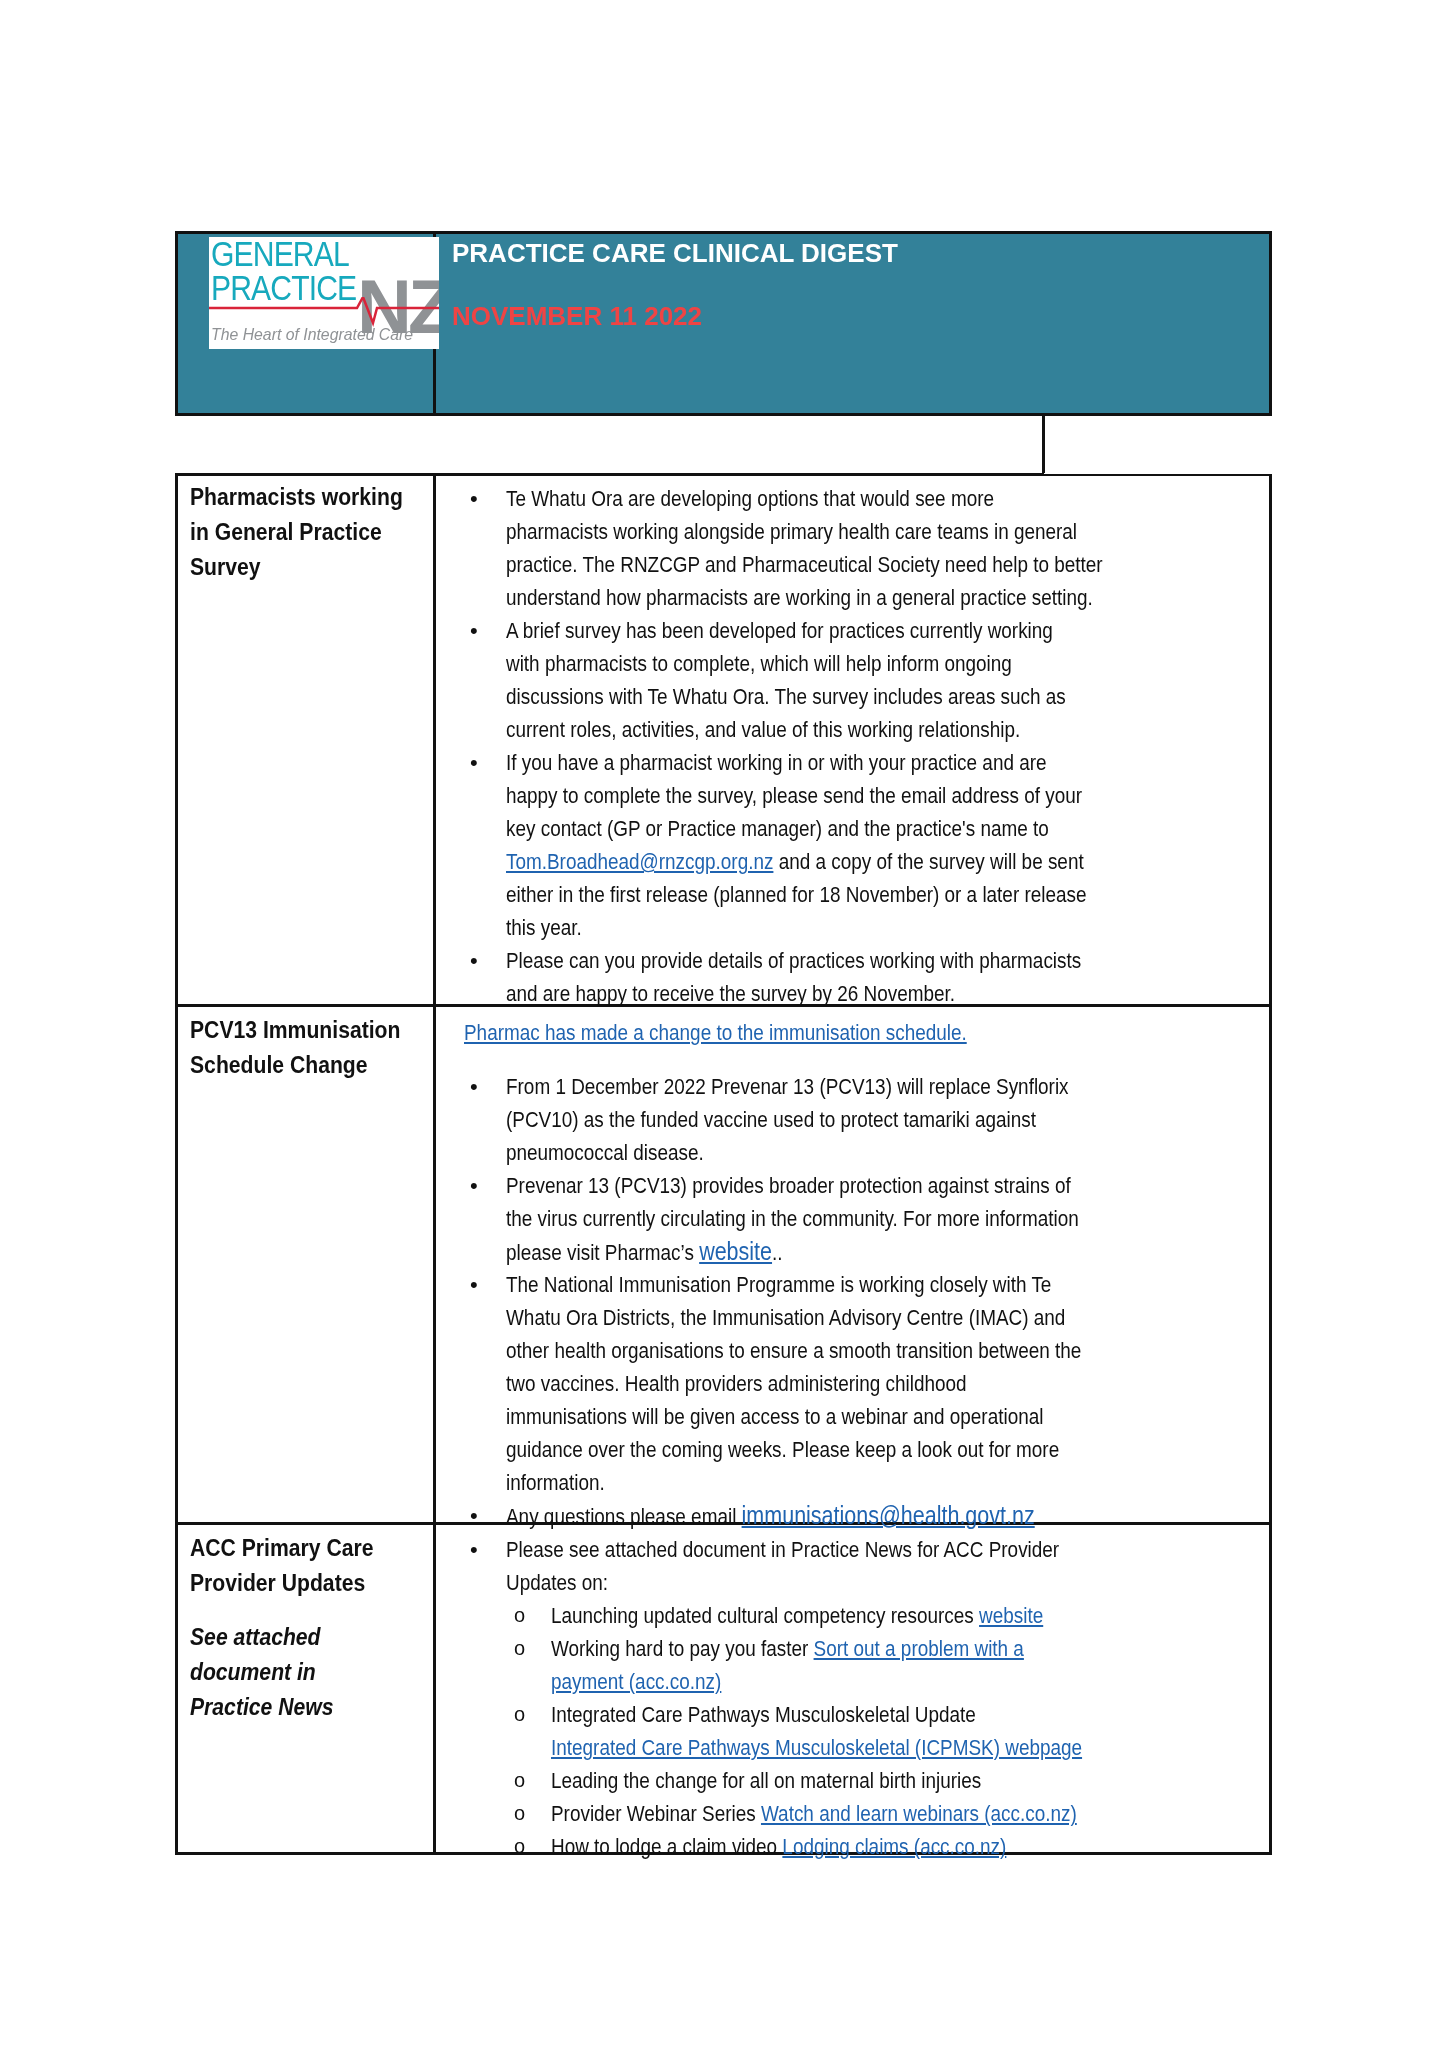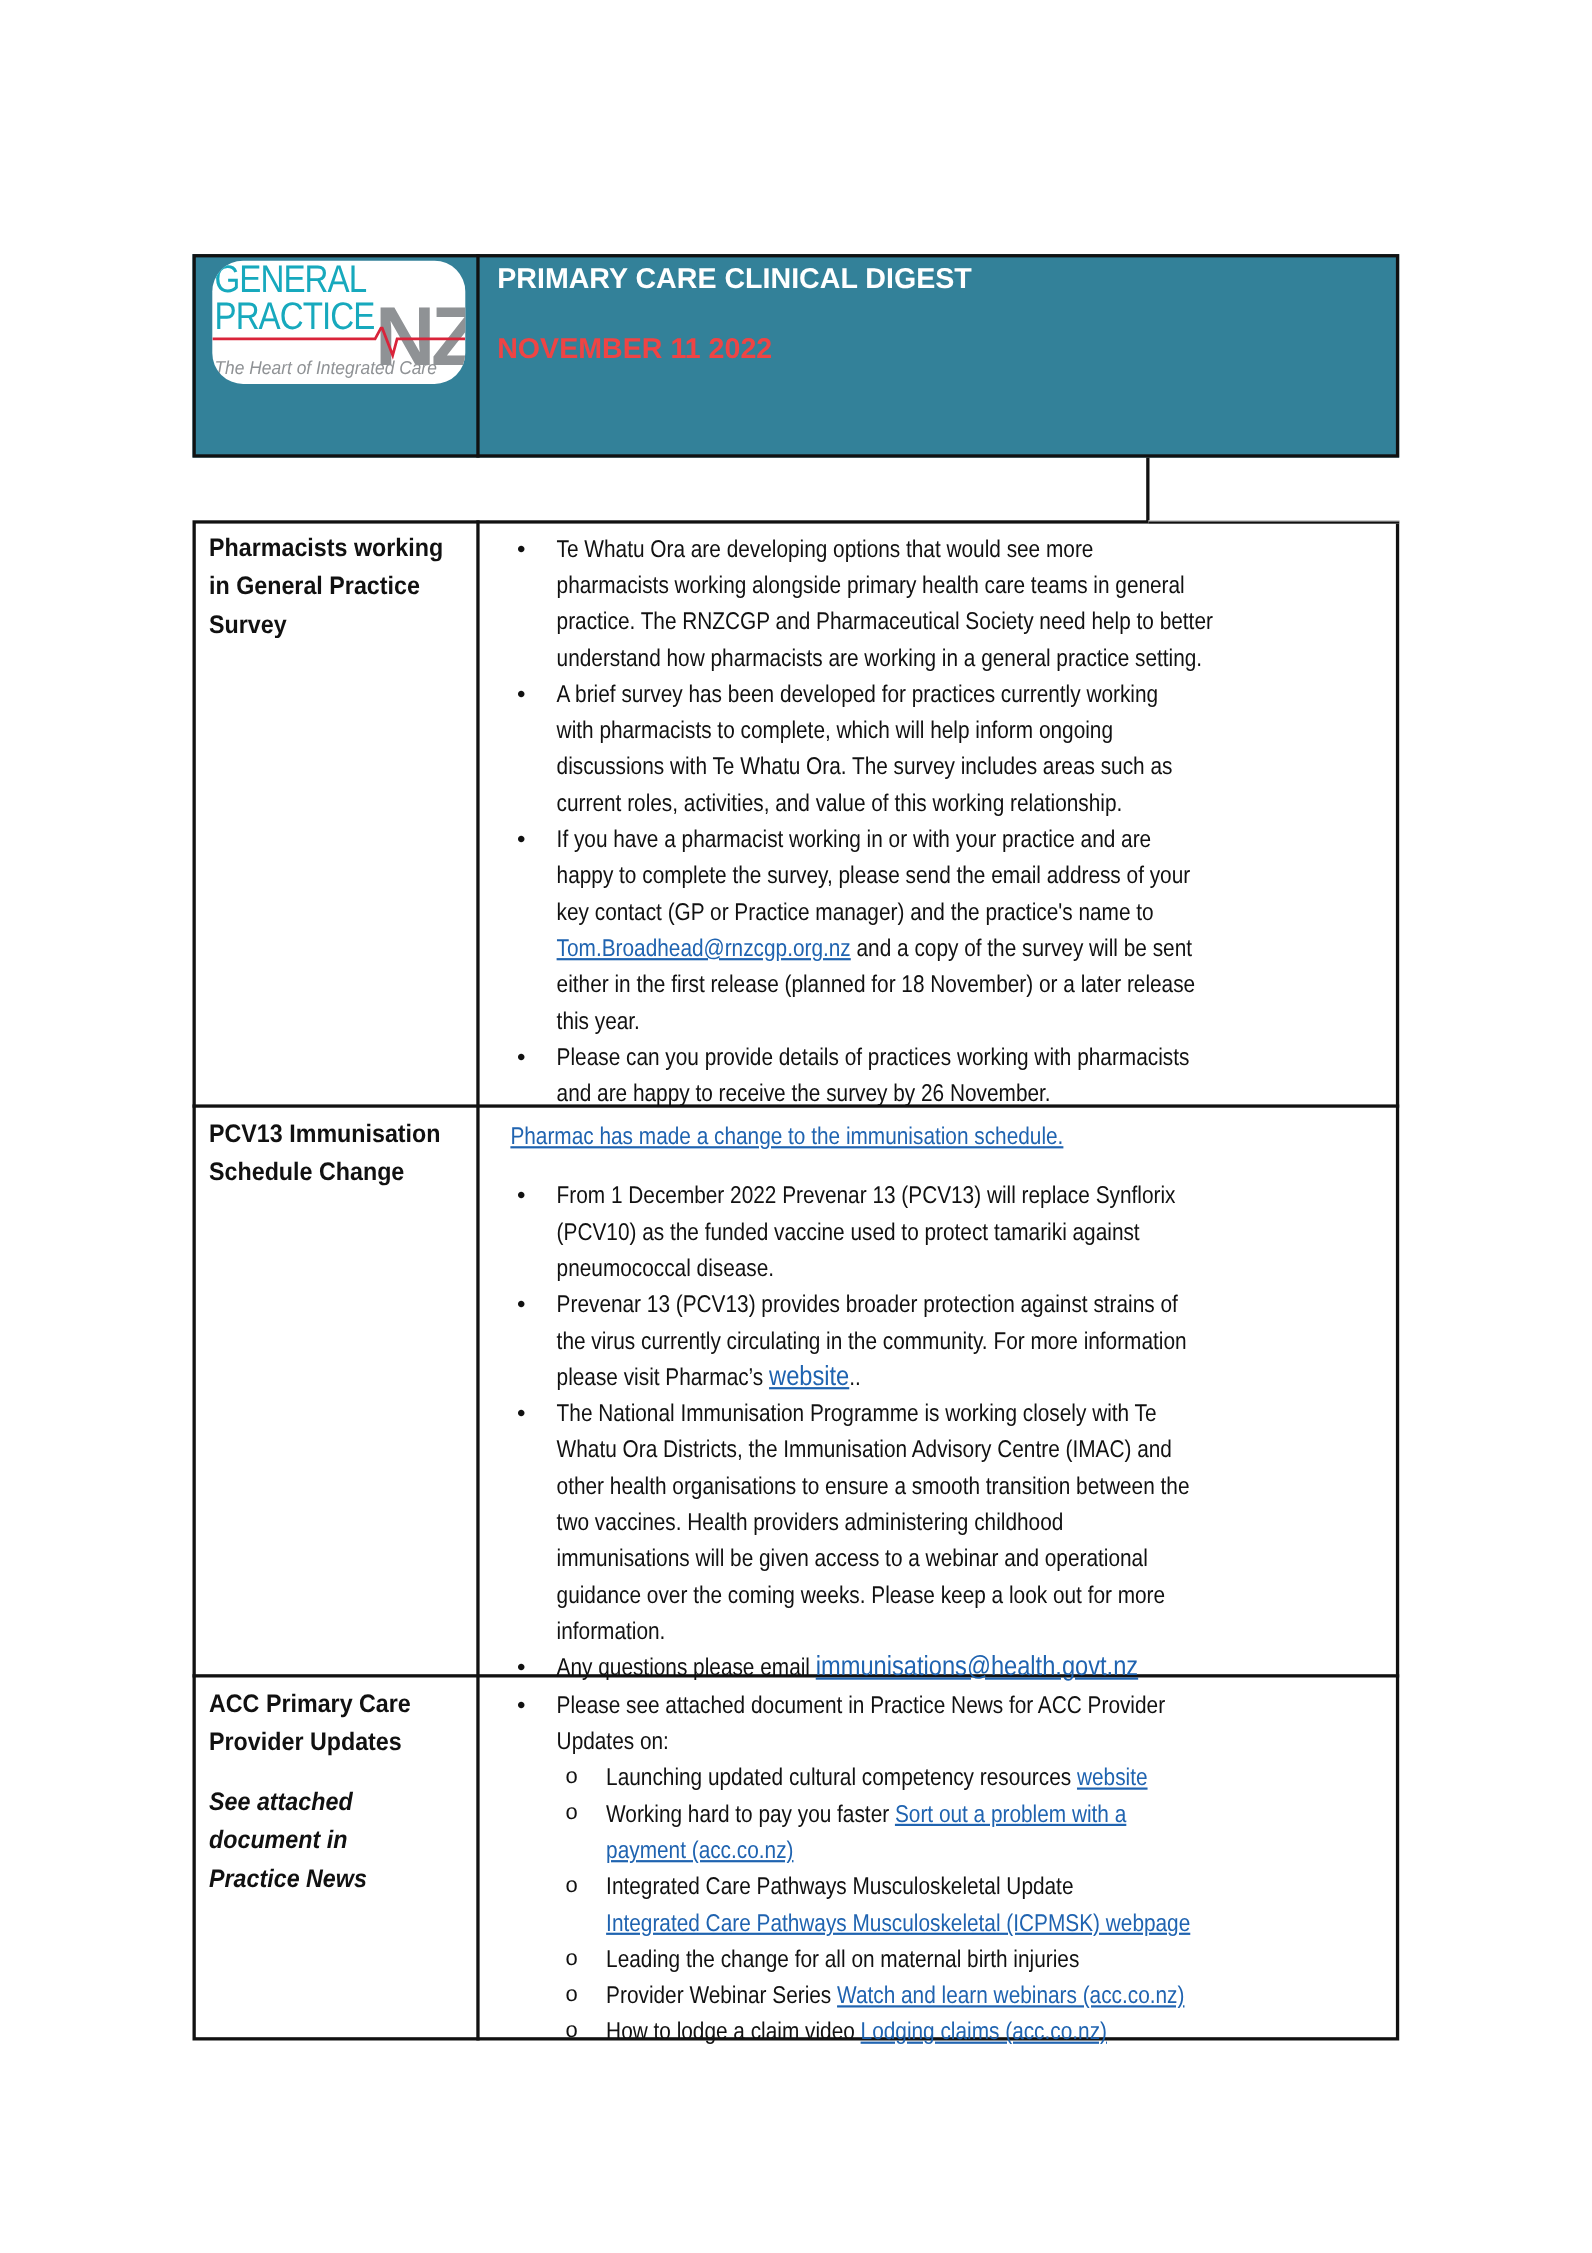--- a/index.html
+++ b/index.html
@@ -3,21 +3,21 @@
 <meta charset="utf-8">
 <style>
   html, body { margin:0; padding:0; background:#ffffff; }
   body { width:1447px; height:2048px; position:relative; overflow:hidden;
          font-family:"Liberation Sans", sans-serif; color:#111; }
   .abs { position:absolute; }
   
   .header { left:175px; top:231px; width:1097px; height:185px; background:#338199;
             border:3px solid #111; box-sizing:border-box; }
   .header-divider { left:433px; top:231px; width:3px; height:185px; background:#111; }
-  .logo { left:193px; top:237px; width:230px; height:112px; background:#fff; overflow:hidden;border-radius:28px; }
+  .logo { left:209px; top:237px; width:230px; height:112px; background:#fff; overflow:hidden; }
   .logo .gp { position:absolute; left:2px; top:0px; color:#17a9bd; font-weight:normal;
               font-size:35px; line-height:34px; letter-spacing:-1px; transform:scaleX(0.86); transform-origin:left top; }
   .logo .nz { position:absolute; left:148px; top:-4px; color:#8f9295; font-weight:bold; font-size:76px; line-height:76px; letter-spacing:-4px;margin-top:36px; }
   .logo .tag { position:absolute; left:2px; top:88px; color:#8f9295; font-style:italic; font-size:17px;
                white-space:nowrap; transform:scaleX(0.93); transform-origin:left top; }
   .logo svg { position:absolute; left:0; top:60px; }
   .title { left:452px; top:238px; color:#ffffff; font-weight:bold; font-size:26px; white-space:nowrap; }
   .date  { left:452px; top:301px; color:#ef4444; font-weight:bold; font-size:26px; white-space:nowrap;text-align:center; }
   .stub { left:1042px; top:416px; width:3px; height:58px; background:#111; }
 
@@ -54,21 +54,21 @@
     <div>GENERAL</div>
     <div>PRACTICE</div>
   </div>
   <div class="nz">NZ</div>
   <svg width="230" height="40">
     <polyline points="0,11 148,11 154,0 164,26 168,11 230,11" fill="none" stroke="#d9243a" stroke-width="2.5"></polyline>
   </svg>
   <div class="tag">The Heart of Integrated Care</div>
 </div>
 
-<div class="abs title">PRIMARY CARE CLINICAL DIGEST</div>
+<div class="abs title">PRACTICE CARE CLINICAL DIGEST</div>
 <div class="abs date">NOVEMBER 11 2022</div>
 <div class="abs stub"></div>
 
 <div class="abs table"></div>
 <div class="abs table-top-thin"></div>
 <div class="abs table-top-thin2"></div>
 <div class="abs col-div"></div>
 <div class="abs row-div" style="top:1004px;"></div>
 <div class="abs row-div" style="top:1522px;"></div>
 

